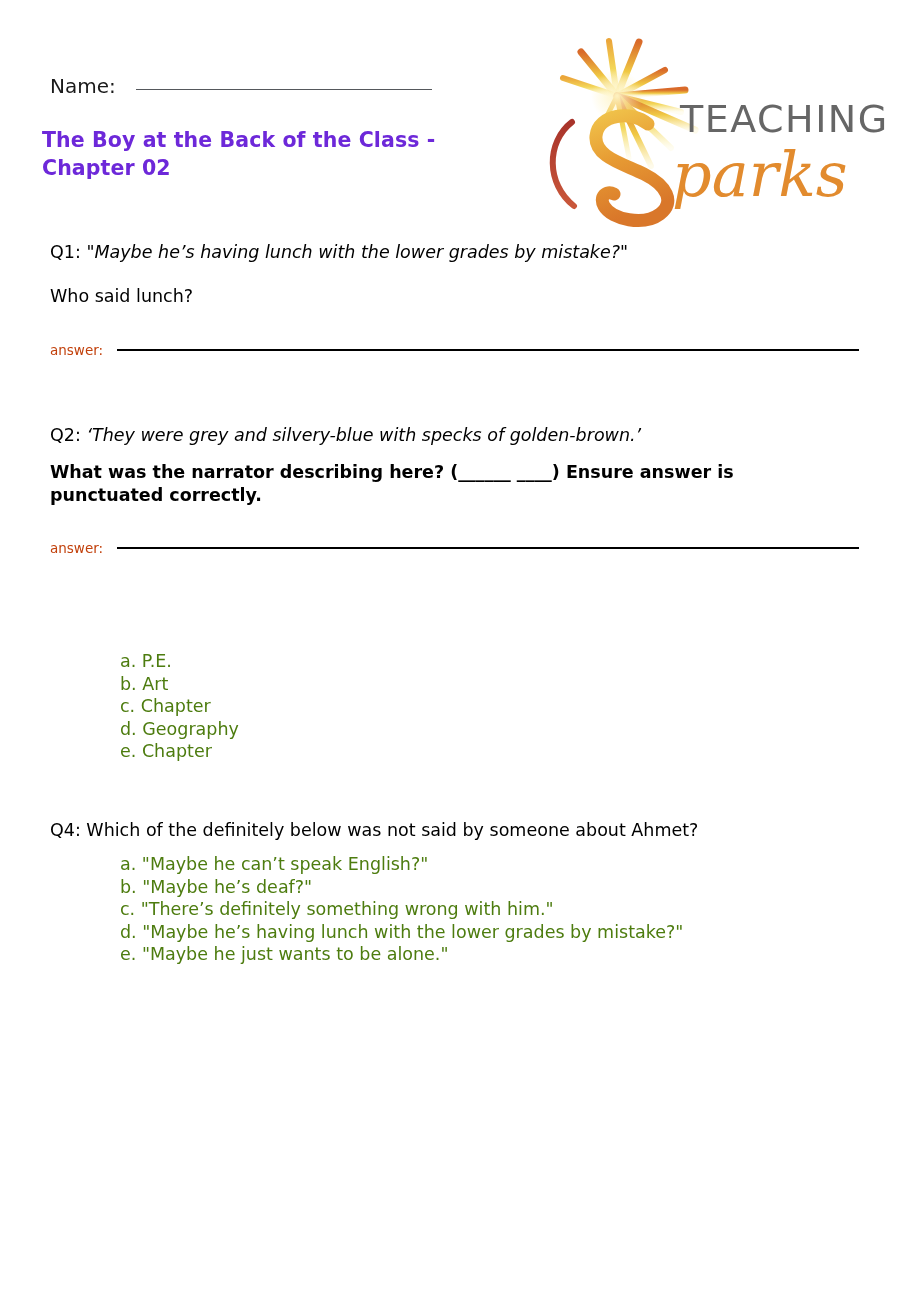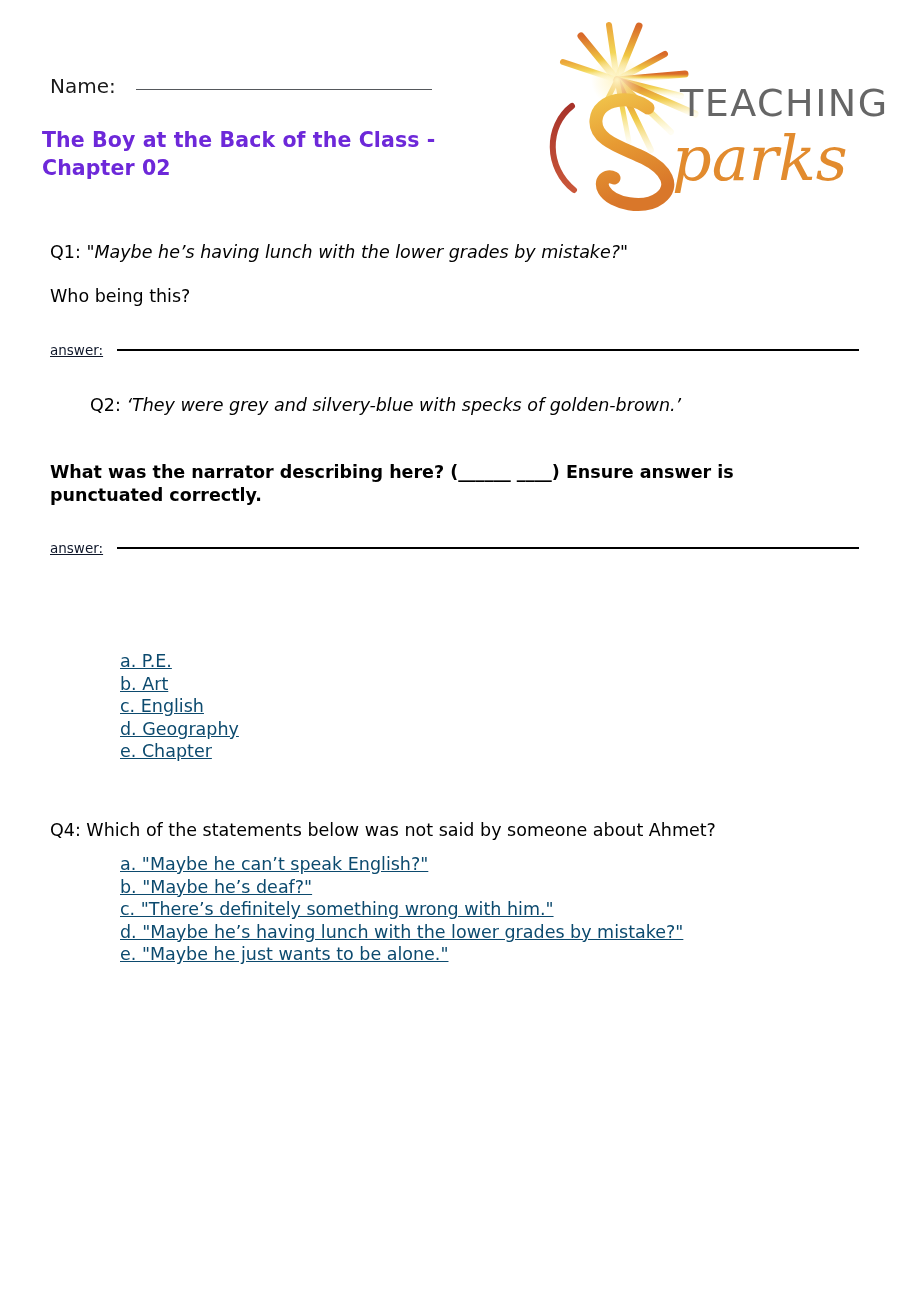--- a/index.html
+++ b/index.html
@@ -54,21 +54,21 @@
     font-weight: bold;
     line-height: 28px;
     color: #6d28d9;
     letter-spacing: 0.1px;
   }
 
   
   .logo {
     position: absolute;
     left: 520px;
-    top: 8px;
+    top: 24px;
     width: 395px;
     height: 205px;
   }
   .logo svg { display: block; }
 
   
   .q-block { position: absolute; left: 50px; }
 
   .q-line {
     font-size: 17.5px;
@@ -87,37 +87,35 @@
   .q-sub.wrap { width: 800px; white-space: normal; }
 
   .answer-row {
     position: absolute;
     left: 50px;
     display: flex;
     align-items: center;
   }
   .answer-label {
     font-size: 13.5px;
-    color: #0f172a;
+    color: #c2410c;
     white-space: nowrap;
-    text-decoration: underline;
   }
   .answer-rule {
     height: 0;
     border-bottom: 2px solid #000000;
     margin-left: 14px;
   }
 
   .options {
     position: absolute;
     left: 120px;
     font-size: 17.5px;
     line-height: 22.6px;
-    color: #0c4a6e;
-    text-decoration: underline;
+    color: #4d7c0f;
   }
   .options div { white-space: nowrap; }
 </style>
 </head>
 <body>
 
 <div class="page">
 
   <div class="name-row">
     <span class="name-label">Name:</span>
@@ -187,51 +185,51 @@
     </svg>
   </div>
 
   <div class="q-block" style="top:240px;">
     <div class="q-line">
       <span>Q1:</span>
       <span class="quote">"Maybe he’s having lunch with the lower grades by mistake?"</span>
     </div>
   </div>
   <div class="q-block" style="top:285px;">
-    <div class="q-sub">Who being this?</div>
+    <div class="q-sub">Who said lunch?</div>
   </div>
   <div class="answer-row" style="top:342px;">
     <span class="answer-label">answer:</span>
     <span class="answer-rule" style="width:742px;"></span>
   </div>
 
-  <div class="q-block" style="top:393px;margin-left:40px;">
+  <div class="q-block" style="top:423px;">
     <div class="q-line">
       <span>Q2:</span>
       <span class="quote">‘They were grey and silvery-blue with specks of golden-brown.’</span>
     </div>
   </div>
   <div class="q-block" style="top:461px;font-weight:bold;">
     <div class="q-sub wrap">What was the narrator describing here? (______ ____) Ensure answer is punctuated correctly.</div>
   </div>
   <div class="answer-row" style="top:540px;">
     <span class="answer-label">answer:</span>
     <span class="answer-rule" style="width:742px;"></span>
   </div>
 
   <div class="options" style="top:650px;">
     <div>a. P.E.</div>
     <div>b. Art</div>
-    <div>c. English</div>
+    <div>c. Chapter</div>
     <div>d. Geography</div>
     <div>e. Chapter</div>
   </div>
 
   <div class="q-block" style="top:819px;">
-    <div class="q-sub">Q4: Which of the statements below was not said by someone about Ahmet?</div>
+    <div class="q-sub">Q4: Which of the definitely below was not said by someone about Ahmet?</div>
   </div>
   <div class="options" style="top:853px;">
     <div>a. "Maybe he can’t speak English?"</div>
     <div>b. "Maybe he’s deaf?"</div>
     <div>c. "There’s definitely something wrong with him."</div>
     <div>d. "Maybe he’s having lunch with the lower grades by mistake?"</div>
     <div>e. "Maybe he just wants to be alone."</div>
   </div>
 
 </div>

